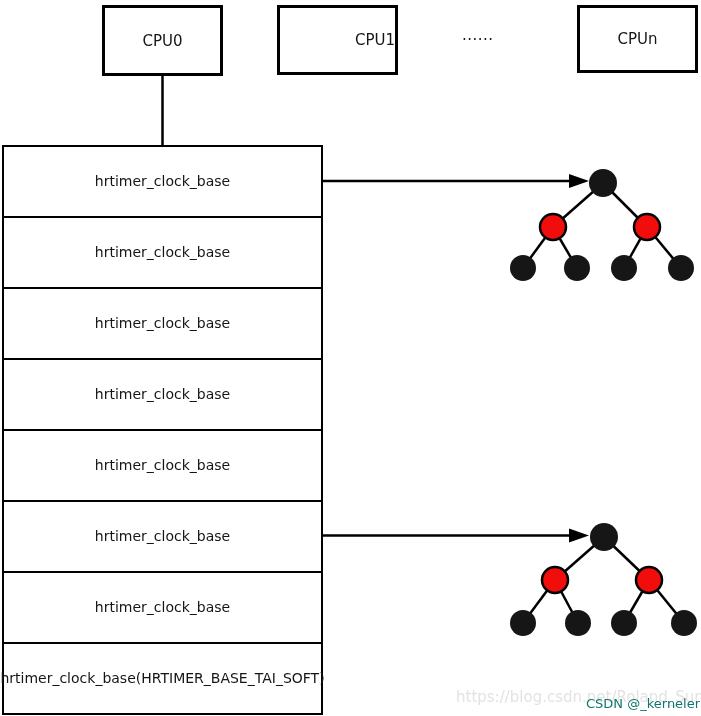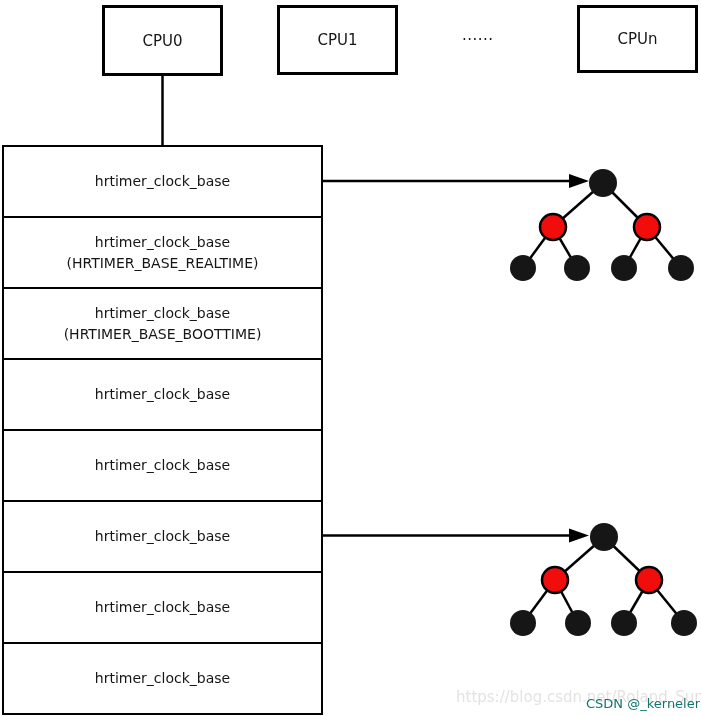--- a/index.html
+++ b/index.html
@@ -21,21 +21,21 @@
     position: absolute;
     box-sizing: border-box;
     border: 3px solid #000000;
     background: #ffffff;
     display: flex;
     align-items: center;
     justify-content: center;
     font-size: 15px;
   }
   #cpu0 { left: 102px; top: 5px;  width: 121px; height: 71px; }
-  #cpu1 { left: 277px; top: 5px;  width: 121px; height: 70px; }
+  #cpu1 { left: 277px; top: 5px;  width: 121px; height: 70px; justify-content: flex-end; }
   #cpun { left: 577px; top: 5px;  width: 121px; height: 68px; }
   .dots {
     position: absolute;
     left: 462px;
     top: 26px;
     font-size: 15px;
     letter-spacing: 0.5px;
     color: #151515;
   }
   .stack {
@@ -43,21 +43,21 @@
     left: 2px;
     top: 145px;
     width: 321px;
   }
   .base-row {
     box-sizing: border-box;
     height: 73px;
     border: 2px solid #000000;
     background: #ffffff;
     display: flex;
-    flex-direction: column;
+    flex-direction: row;
     align-items: center;
     justify-content: center;
     text-align: center;
     font-size: 14px;
     line-height: 21px;
   }
   .base-row + .base-row { margin-top: -2px; }
   .overlay {
     position: absolute;
     left: 0;
@@ -98,40 +98,39 @@
   <div class="cpu-box" id="cpun">
     <span>CPUn</span>
   </div>
 
   <div class="stack">
     <div class="base-row">
       <div>hrtimer_clock_base</div>
     </div>
     <div class="base-row">
       <div>hrtimer_clock_base</div>
-      <div>(HRTIMER_BASE_REALTIME)</div>
-    </div>
-    <div class="base-row">
-      <div>hrtimer_clock_base</div>
-      <div>(HRTIMER_BASE_BOOTTIME)</div>
     </div>
     <div class="base-row">
       <div>hrtimer_clock_base</div>
     </div>
     <div class="base-row">
       <div>hrtimer_clock_base</div>
     </div>
     <div class="base-row">
       <div>hrtimer_clock_base</div>
     </div>
     <div class="base-row">
       <div>hrtimer_clock_base</div>
     </div>
     <div class="base-row">
       <div>hrtimer_clock_base</div>
+    </div>
+    <div class="base-row">
+      <div>hrtimer_clock_base</div>
+      <div>(HRTIMER_BASE_TAI_SOFT)</div>
     </div>
   </div>
 
   <svg class="overlay" width="701" height="716" viewBox="0 0 701 716">
     <line x1="162.5" y1="76" x2="162.5" y2="146" stroke="#000000" stroke-width="2.5"></line>
 
     <g>
       <line x1="323" y1="181" x2="572" y2="181" stroke="#000000" stroke-width="2.5"></line>
       <polygon points="589,181 569,174 569,188" fill="#000000"></polygon>
     </g>

